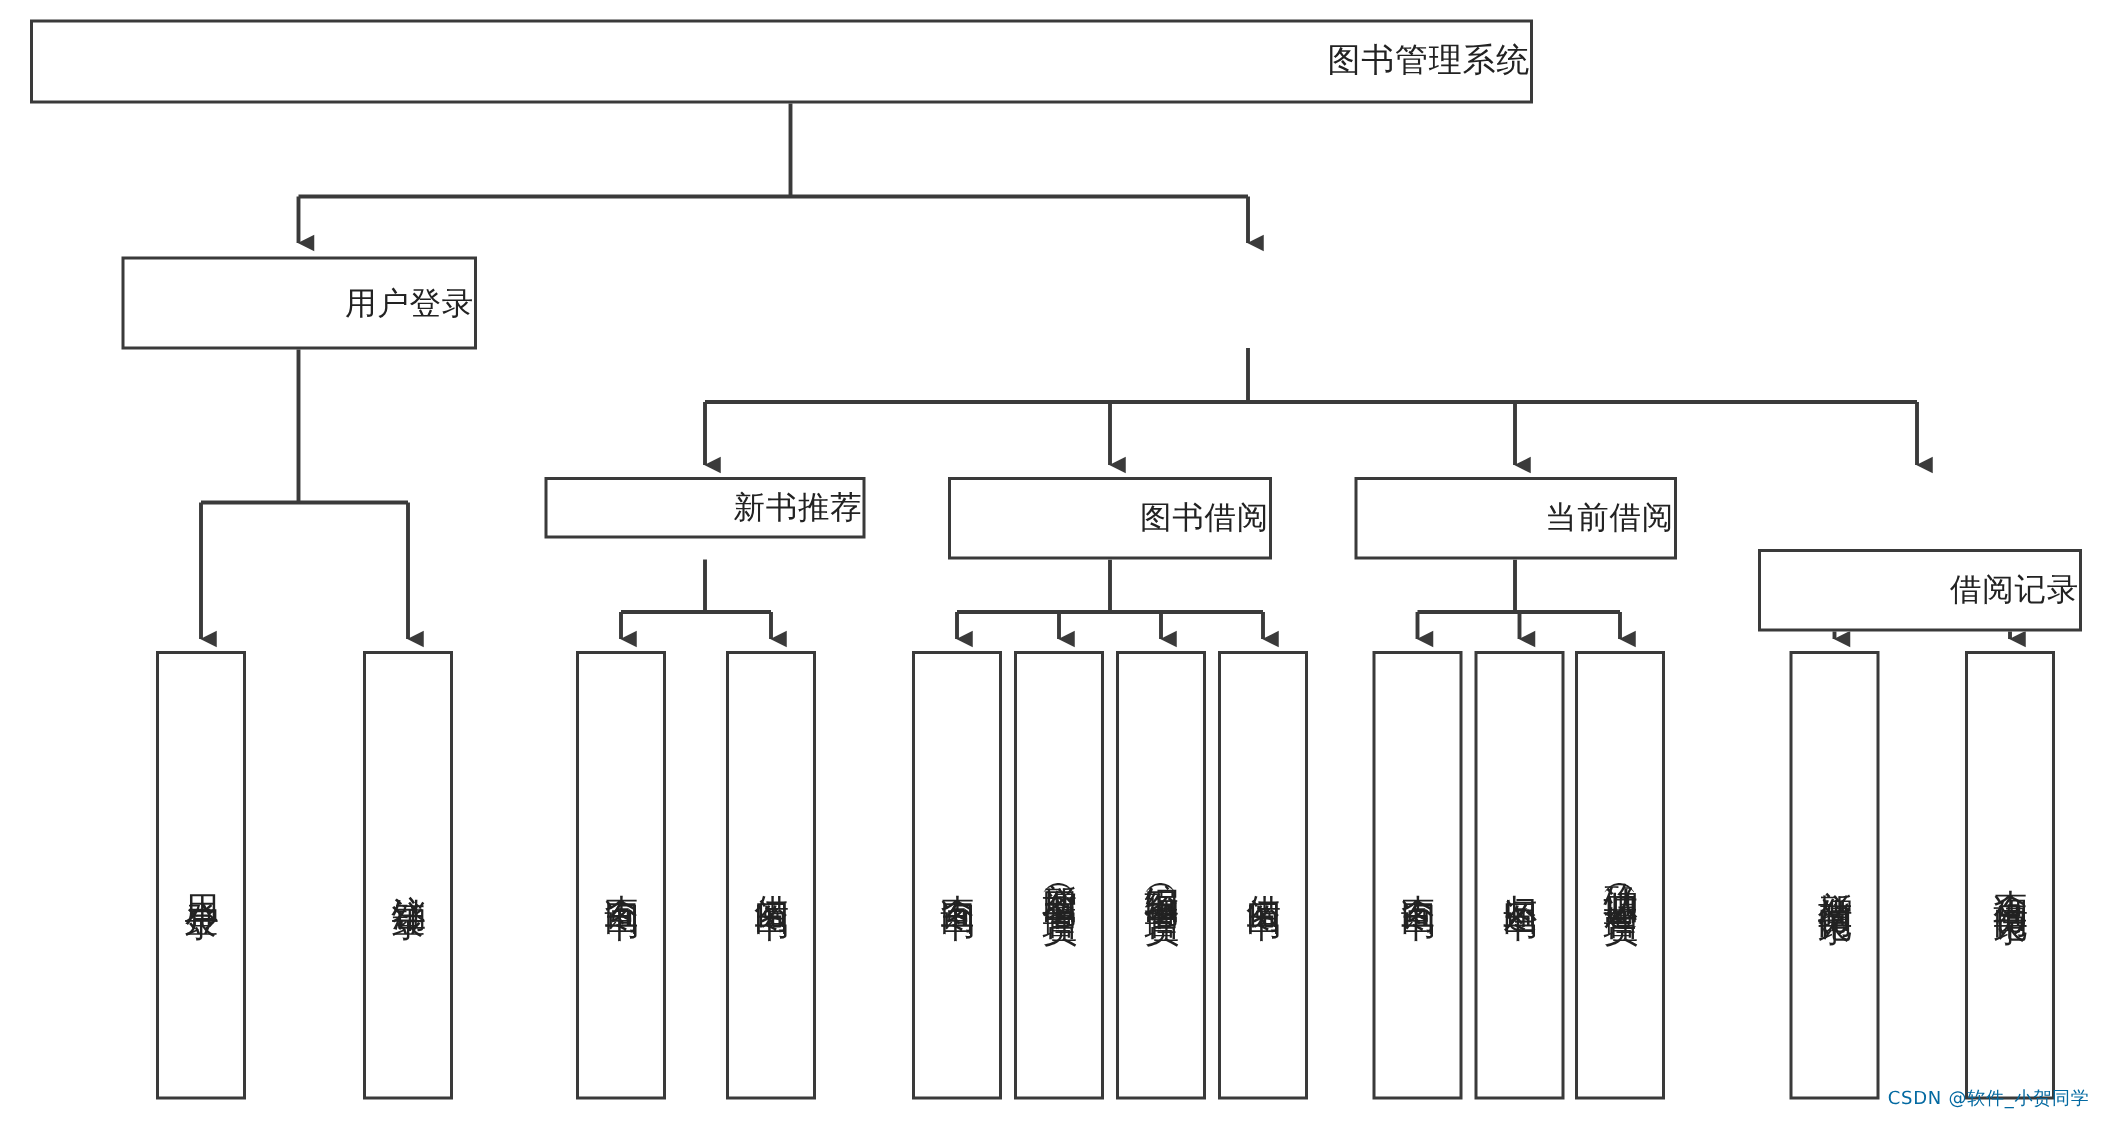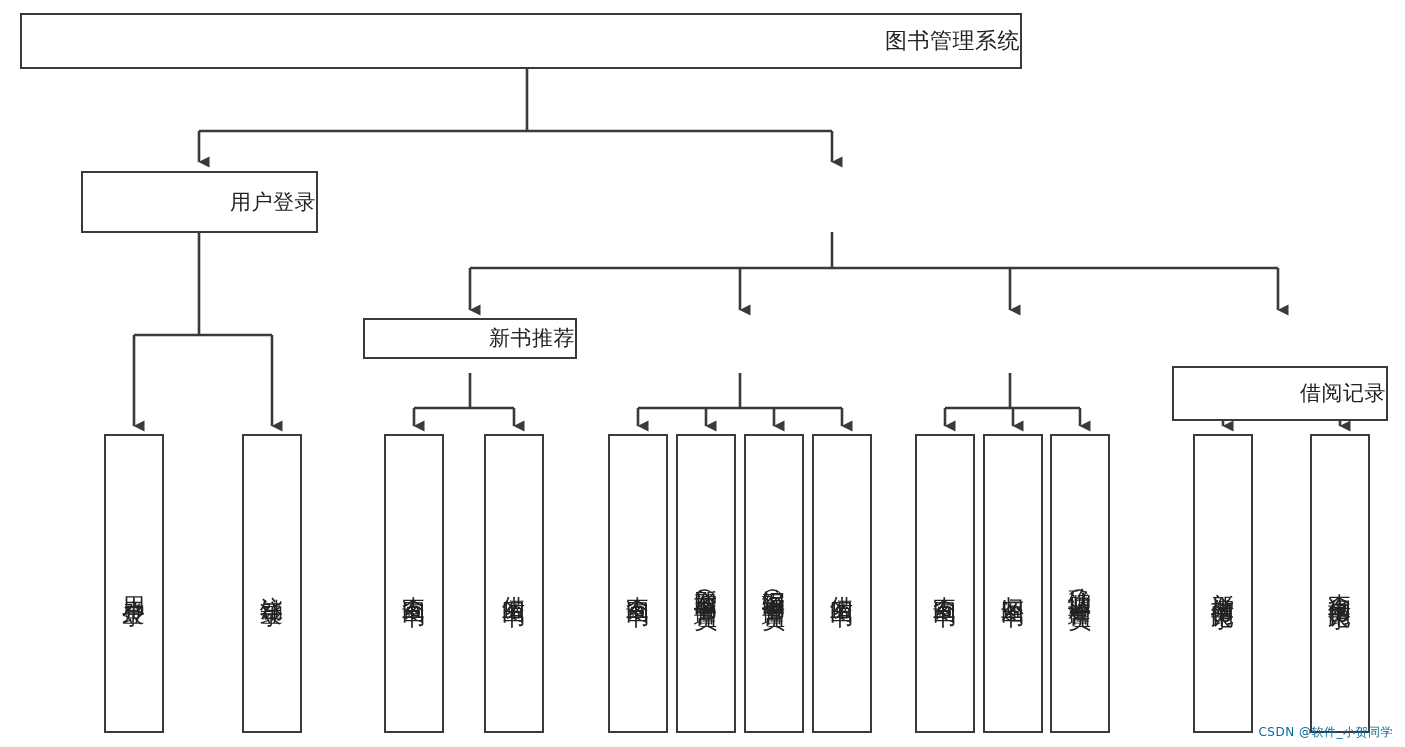--- a/index.html
+++ b/index.html
@@ -127,21 +127,27 @@
 
   <div class="node-box lvl2" style="left:81px;top:171px;width:237px;height:62px;">
     <span class="node-label">用户登录</span>
   </div>
 
 
   <div class="node-box lvl3" style="left:363px;top:318px;width:214px;height:41px;">
     <span class="node-label">新书推荐</span>
   </div>
 
+  <div class="node-box lvl3" style="left:632px;top:318px;width:216px;height:55px;">
+    <span class="node-label">图书借阅</span>
+  </div>
 
+  <div class="node-box lvl3" style="left:903px;top:318px;width:215px;height:55px;">
+    <span class="node-label">当前借阅</span>
+  </div>
 
   <div class="node-box lvl3" style="left:1172px;top:318px;width:216px;height:55px;margin-top:48px;">
     <span class="node-label">借阅记录</span>
   </div>
 
   <div class="leaf-box" style="left:104px;top:434px;width:60px;height:299px;">
     <span class="leaf-label">用户登录</span>
   </div>
   <div class="leaf-box" style="left:242px;top:434px;width:60px;height:299px;">
     <span class="leaf-label">注销登录</span>

